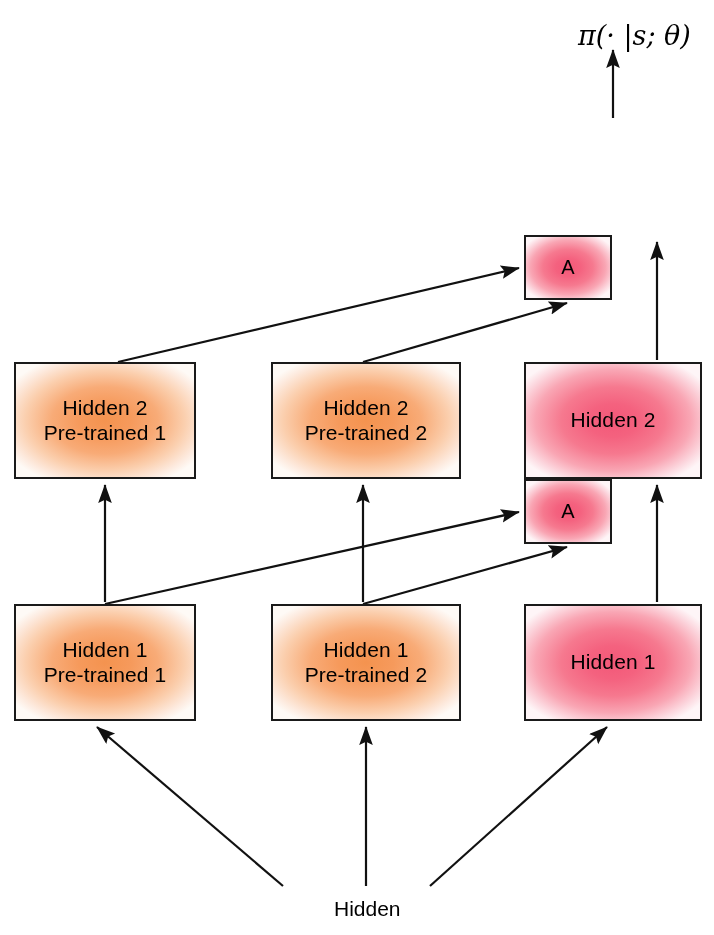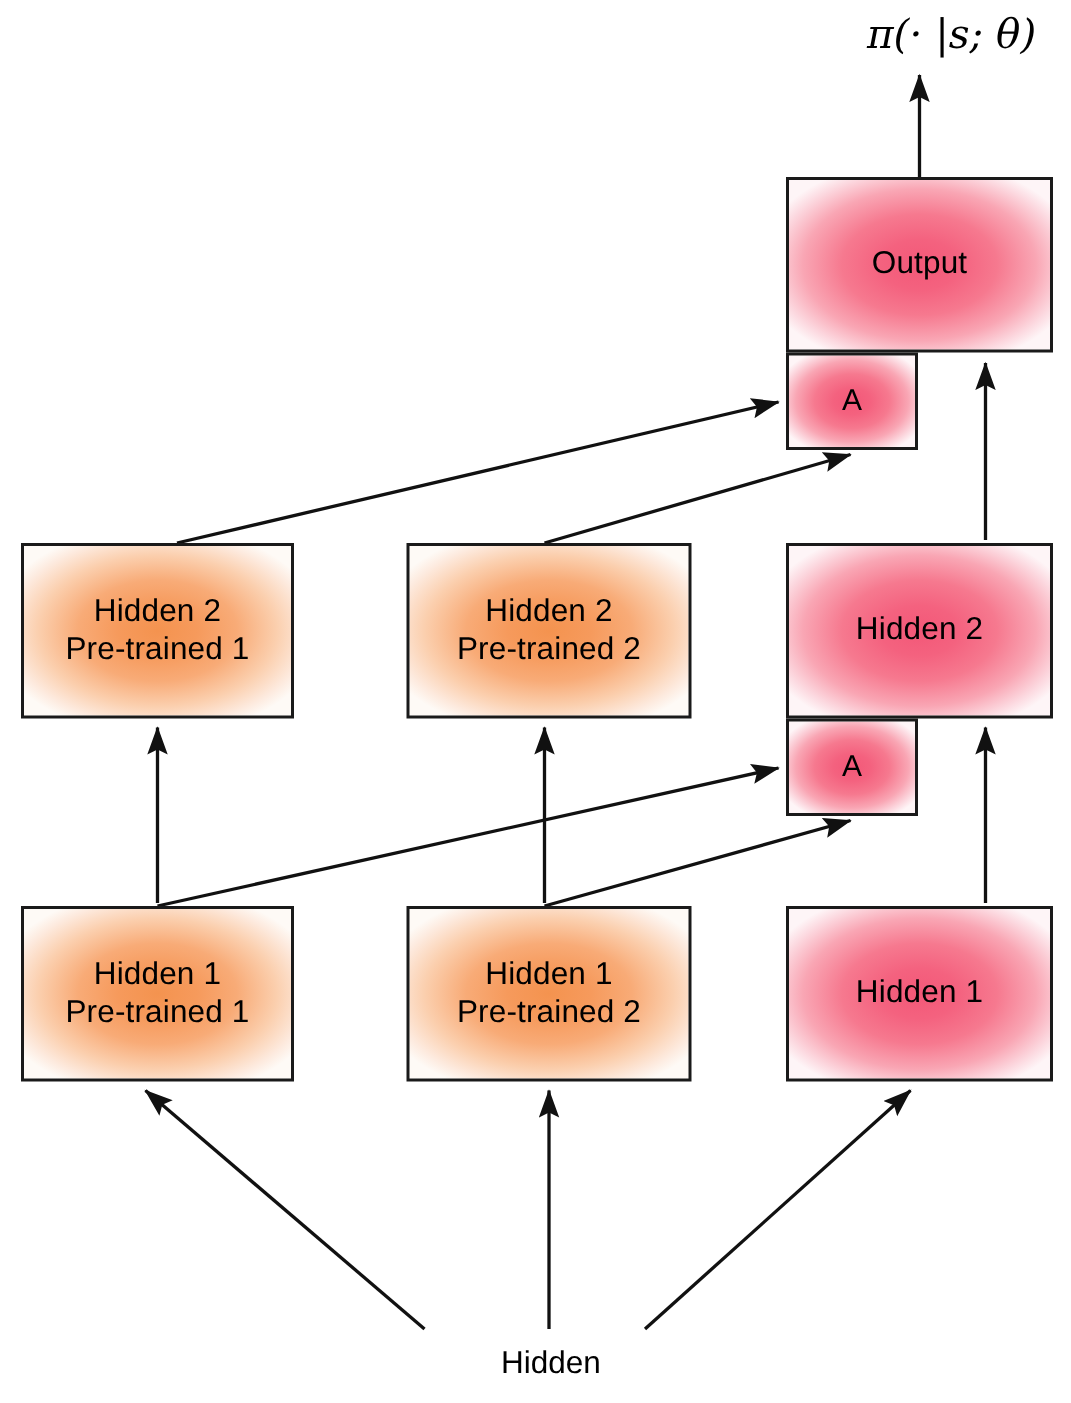--- a/index.html
+++ b/index.html
@@ -109,23 +109,20 @@
       <line x1="105" y1="604" x2="519" y2="512"></line>
       <line x1="363" y1="604" x2="567" y2="547"></line>
 
       <line x1="118" y1="362" x2="519" y2="268"></line>
       <line x1="363" y1="362" x2="567" y2="303"></line>
 
       <line x1="613" y1="118" x2="613" y2="50"></line>
     </g>
   </svg>
 
-  <div class="node pink" style="left:524px; top:118px; width:178px; height:117px;">
-    <span class="lbl">Output</span>
-  </div>
   <div class="node pink small" style="left:524px; top:235px; width:88px; height:65px;">
     <span class="lbl">A</span>
   </div>
 
   <div class="node orange" style="left:14px; top:362px; width:182px; height:117px;">
     <span class="lbl">Hidden 2
 Pre-trained 1</span>
   </div>
   <div class="node orange" style="left:271px; top:362px; width:190px; height:117px;">
     <span class="lbl">Hidden 2
@@ -143,17 +140,17 @@
 Pre-trained 1</span>
   </div>
   <div class="node orange" style="left:271px; top:604px; width:190px; height:117px;">
     <span class="lbl">Hidden 1
 Pre-trained 2</span>
   </div>
   <div class="node pink" style="left:524px; top:604px; width:178px; height:117px;">
     <span class="lbl">Hidden 1</span>
   </div>
 
-  <div class="plaintext" id="pi-label" style="left:578px; top:8px;">π(· |s; θ)</div>
+  <div class="plaintext" id="pi-label" style="left:578px; top:20px;">π(· |s; θ)</div>
 
   <div class="plaintext" id="state-label" style="left:334px; top:897px;">Hidden</div>
 
 </div>
 
 </body></html>

